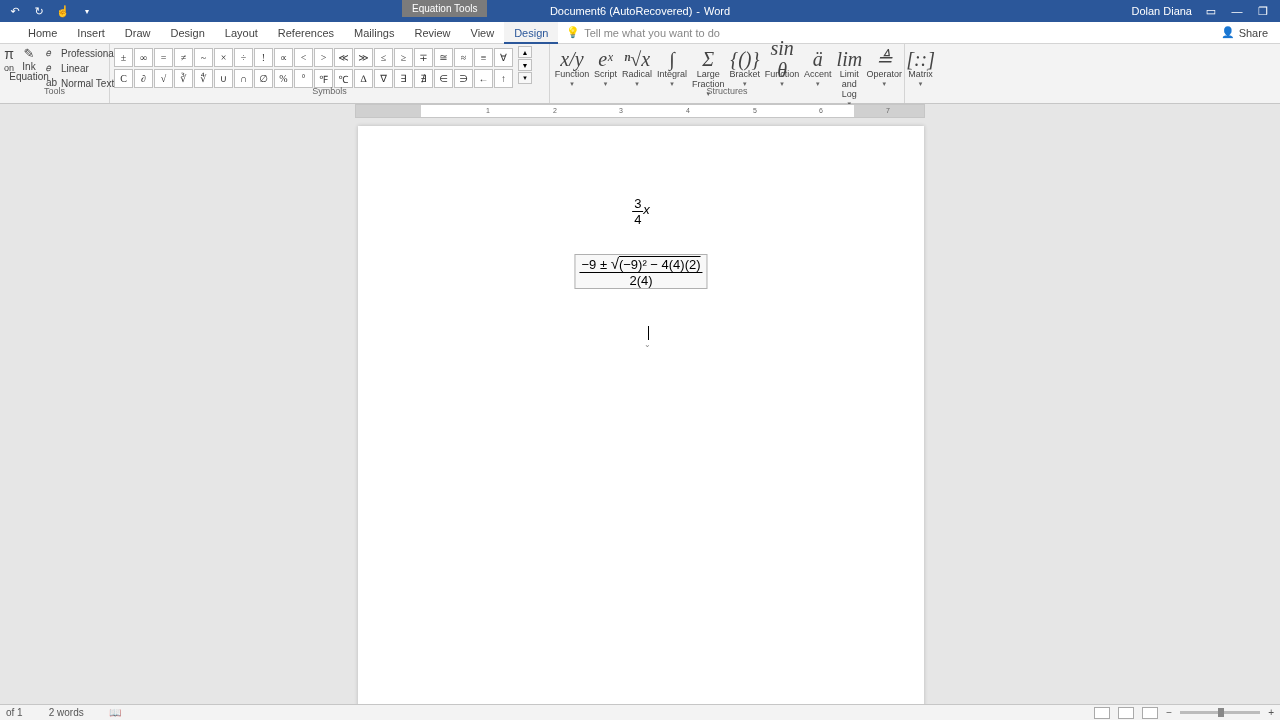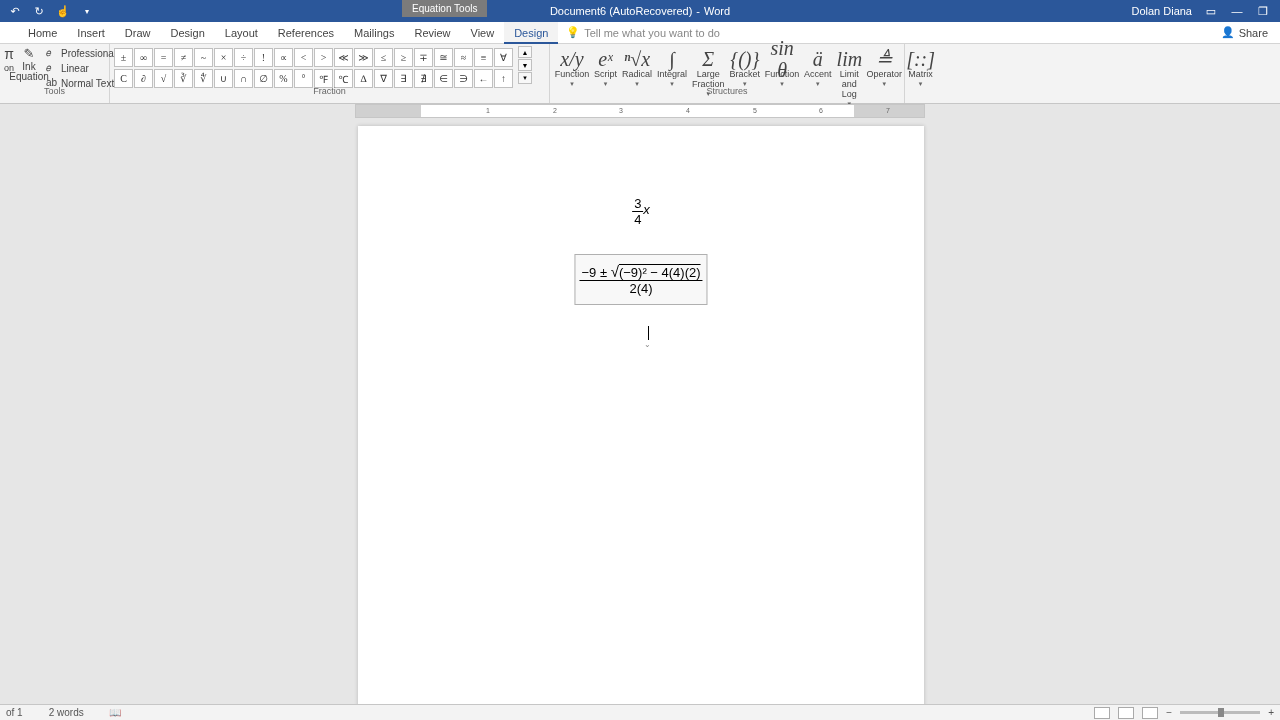--- a/index.html
+++ b/index.html
@@ -54,21 +54,21 @@
 .ruler-tick { position: absolute; top: 2px; }
 .ruler-margin { position: absolute; top: 0; bottom: 0; background: #d0d0d0; }
 
 
 .doc-area { position: absolute; top: 118px; bottom: 16px; left: 0; right: 0; background: #e6e6e6; overflow: hidden; }
 .page { position: absolute; left: 358px; top: 8px; width: 566px; height: 740px; background: white; box-shadow: 0 0 4px rgba(0,0,0,0.2); }
 .eq1 { position: absolute; top: 70px; left: 50%; transform: translateX(-50%); font-family: 'Cambria Math', serif; font-size: 13px; }
 .frac { display: inline-block; text-align: center; vertical-align: middle; }
 .frac .num { display: block; border-bottom: 1px solid #000; padding: 0 2px; }
 .frac .den { display: block; padding: 0 2px; }
-.eq2 { position: absolute; top: 128px; left: 50%; transform: translateX(-50%); font-family: 'Cambria Math', serif; font-size: 13px; border: 1px solid #b0b0b0; padding: 8px 4px; background: #f8f8f8; }
+.eq2 { position: absolute; top: 128px; left: 50%; transform: translateX(-50%); font-family: 'Cambria Math', serif; font-size: 13px; border: 1px solid #b0b0b0; padding: 0 4px; background: #f8f8f8; }
 .sqrt-sym { font-size: 15px; }
 .overline { text-decoration: overline; }
 .cursor-mark { position: absolute; top: 200px; left: 290px; width: 1px; height: 14px; background: #000; }
 .cursor-handle { position: absolute; top: 214px; left: 286px; font-size: 8px; color: #888; }
 
 
 .status-bar { position: absolute; bottom: 0; left: 0; right: 0; height: 16px; background: #f3f3f3; border-top: 1px solid #c6c6c6; display: flex; align-items: center; font-size: 10px; color: #555; padding: 0 6px; gap: 26px; }
 .status-right { margin-left: auto; display: flex; align-items: center; gap: 8px; }
 .view-btn { width: 16px; height: 12px; border: 1px solid #aaa; background: white; cursor: pointer; }
 .zoom-slider { width: 80px; height: 3px; background: #bbb; position: relative; }
@@ -197,21 +197,21 @@
             <div class="sym-cell">←</div>
             <div class="sym-cell">↑</div>
           </div>
       </div>
       <div class="sym-scroll">
         <div class="sym-scroll-btn">▲</div>
         <div class="sym-scroll-btn">▼</div>
         <div class="sym-scroll-btn">▾</div>
       </div>
     </div>
-    <div class="group-label">Fraction</div>
+    <div class="group-label">Symbols</div>
   </div>
 
   <div class="ribbon-group structures-group">
     <div class="group-body" id="struct-body">
         <div class="struct-btn">
           <div class="struct-icon">x/y</div>
           <div>Function</div>
           <div class="struct-dd">▾</div>
         </div>
         <div class="struct-btn">

